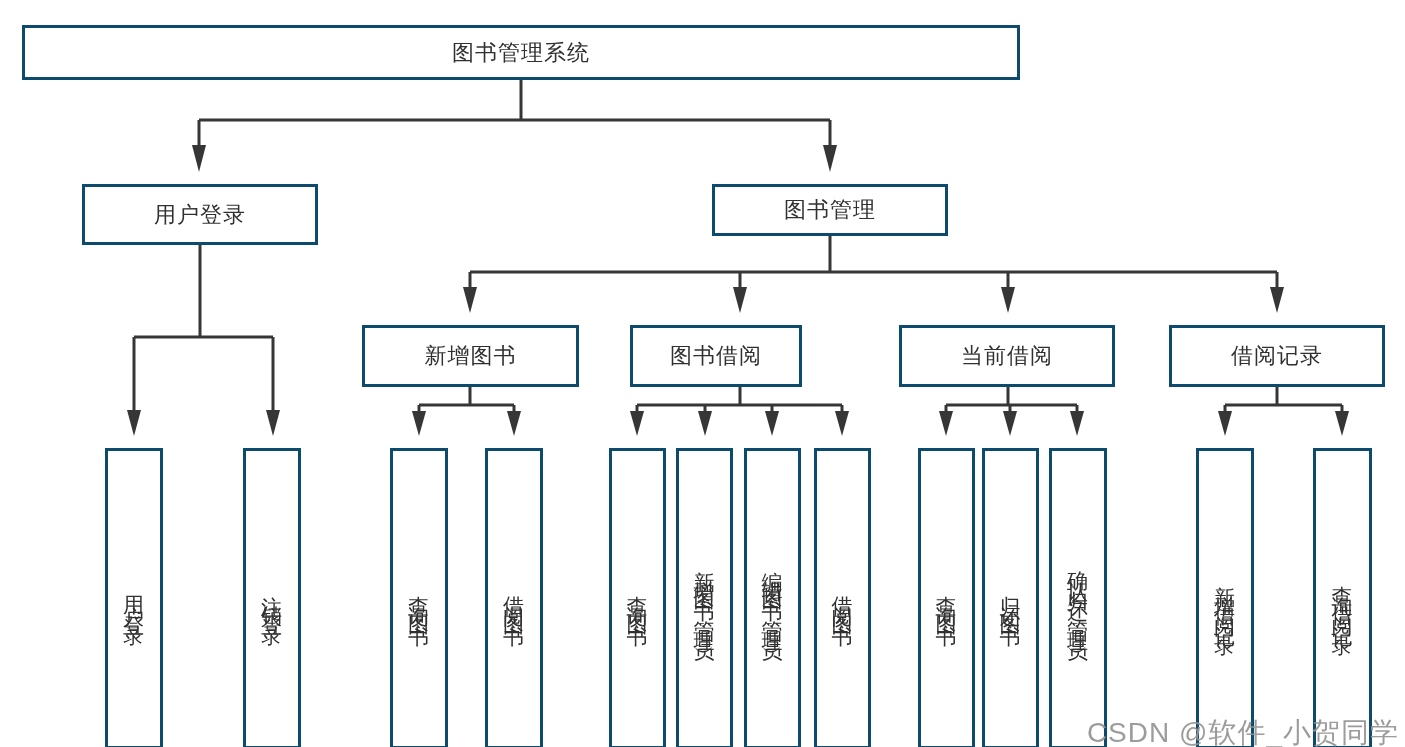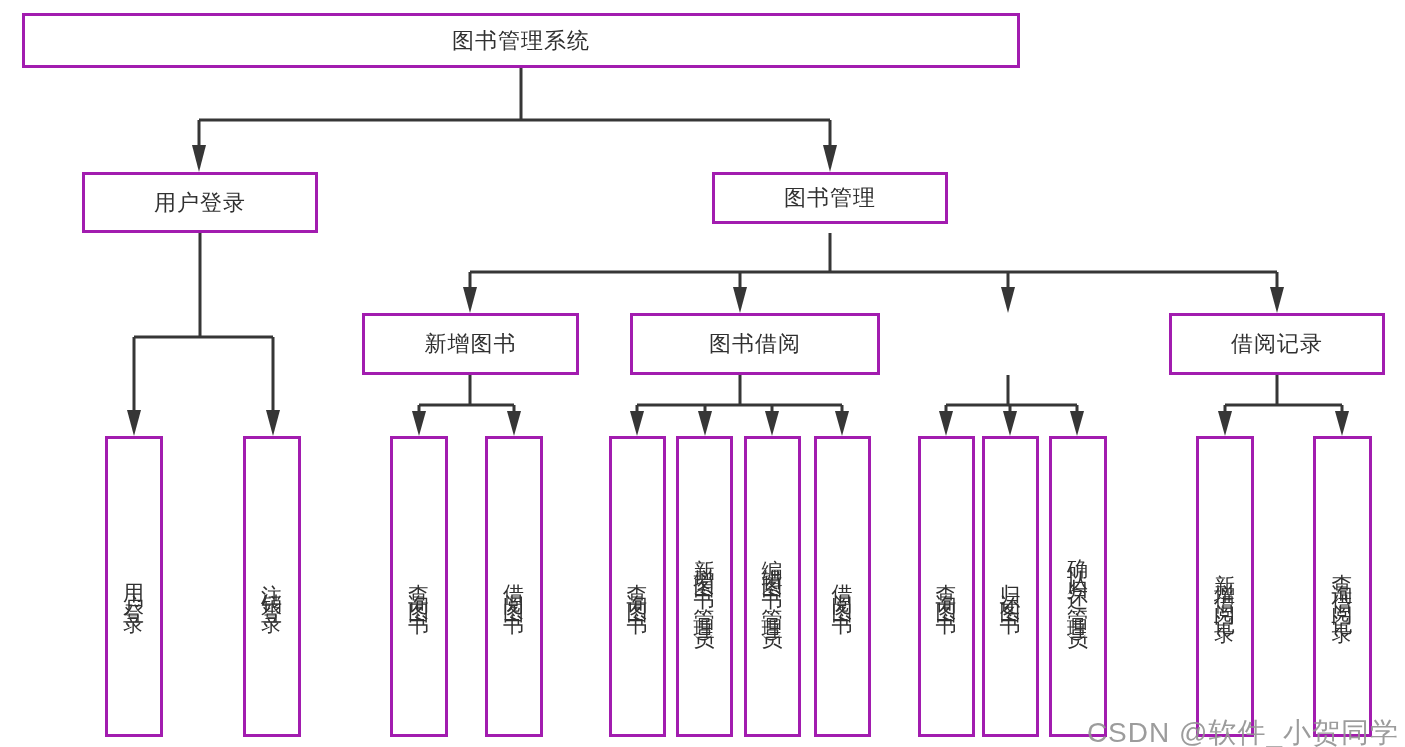--- a/index.html
+++ b/index.html
@@ -14,26 +14,27 @@
   }
   .connectors {
     position: absolute;
     left: 0; top: 0;
     width: 1405px; height: 747px;
     z-index: 1;
   }
   .box {
     position: absolute;
     box-sizing: border-box;
-    border: 3px solid #a21caf;
+    border: 3px solid #0c4a6e;
     background: #ffffff;
     display: flex;
     align-items: center;
     justify-content: center;
     z-index: 2;
+    margin-top: 12px;
   }
   .hlabel {
     font-size: 22px;
     letter-spacing: 1px;
     white-space: nowrap;
   }
   .vlabel {
     writing-mode: vertical-rl;
     text-orientation: mixed;
     font-size: 21px;
@@ -41,21 +42,21 @@
     line-height: 1;
     white-space: nowrap;
   }
   
   .n-root   { left: 22px;  top: 13px;  width: 998px; height: 55px; }
   
   .n-l2a    { left: 82px;  top: 172px; width: 236px; height: 61px; }
   .n-l2b    { left: 712px; top: 172px; width: 236px; height: 52px; }
   
   .n-l3a    { left: 362px;  top: 313px; width: 217px; height: 62px; }
-  .n-l3b    { left: 630px;  top: 313px; width: 250px; height: 62px; }
+  .n-l3b    { left: 630px;  top: 313px; width: 172px; height: 62px; }
   .n-l3c    { left: 899px;  top: 313px; width: 216px; height: 62px; }
   .n-l3d    { left: 1169px; top: 313px; width: 216px; height: 62px; }
   
   .leaf     { top: 436px; height: 301px; }
   .n-g1a { left: 105px;  width: 58px; }
   .n-g1b { left: 243px;  width: 58px; }
   .n-g2a { left: 390px;  width: 58px; }
   .n-g2b { left: 485px;  width: 58px; }
   .n-g3a { left: 609px;  width: 57px; }
   .n-g3b { left: 676px;  width: 57px; }
@@ -139,20 +140,23 @@
   <div class="box n-l2b">
     <span class="hlabel">图书管理</span>
   </div>
 
   <div class="box n-l3a">
     <span class="hlabel">新增图书</span>
   </div>
   <div class="box n-l3b">
     <span class="hlabel">图书借阅</span>
   </div>
+  <div class="box n-l3c">
+    <span class="hlabel">当前借阅</span>
+  </div>
   <div class="box n-l3d">
     <span class="hlabel">借阅记录</span>
   </div>
 
   <div class="box leaf n-g1a">
     <span class="vlabel">用户登录</span>
   </div>
   <div class="box leaf n-g1b">
     <span class="vlabel">注销登录</span>
   </div>

